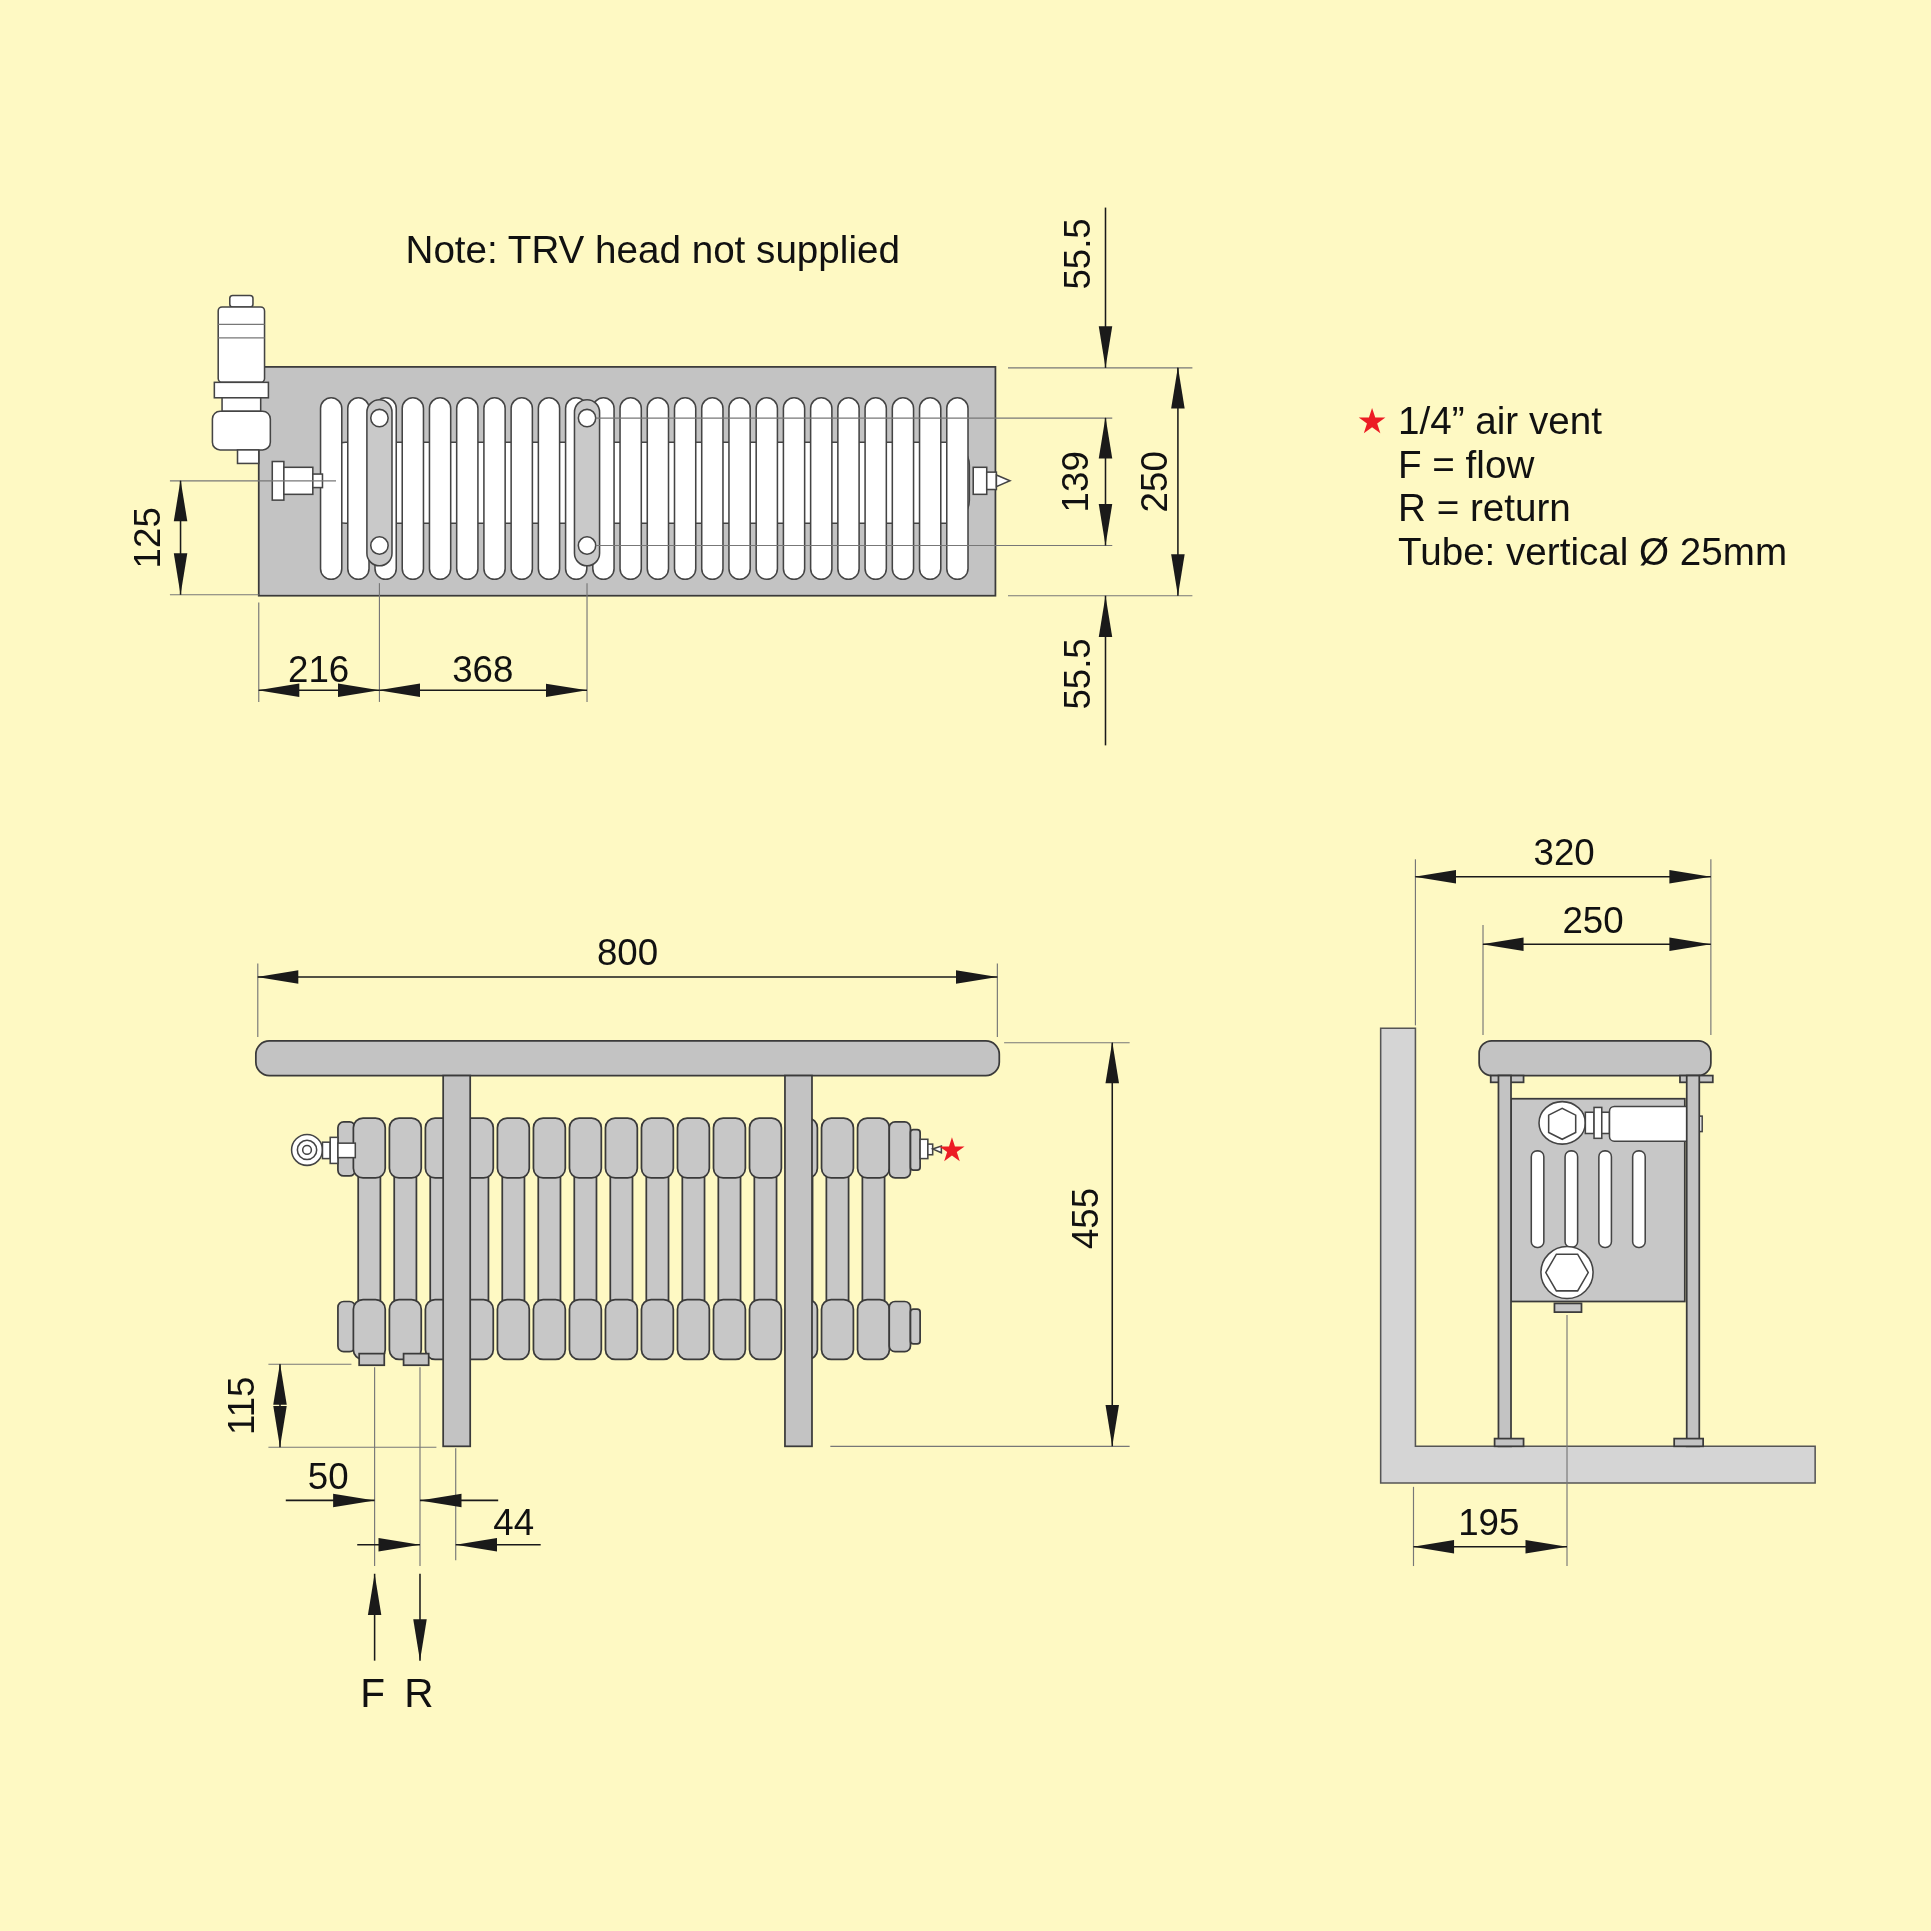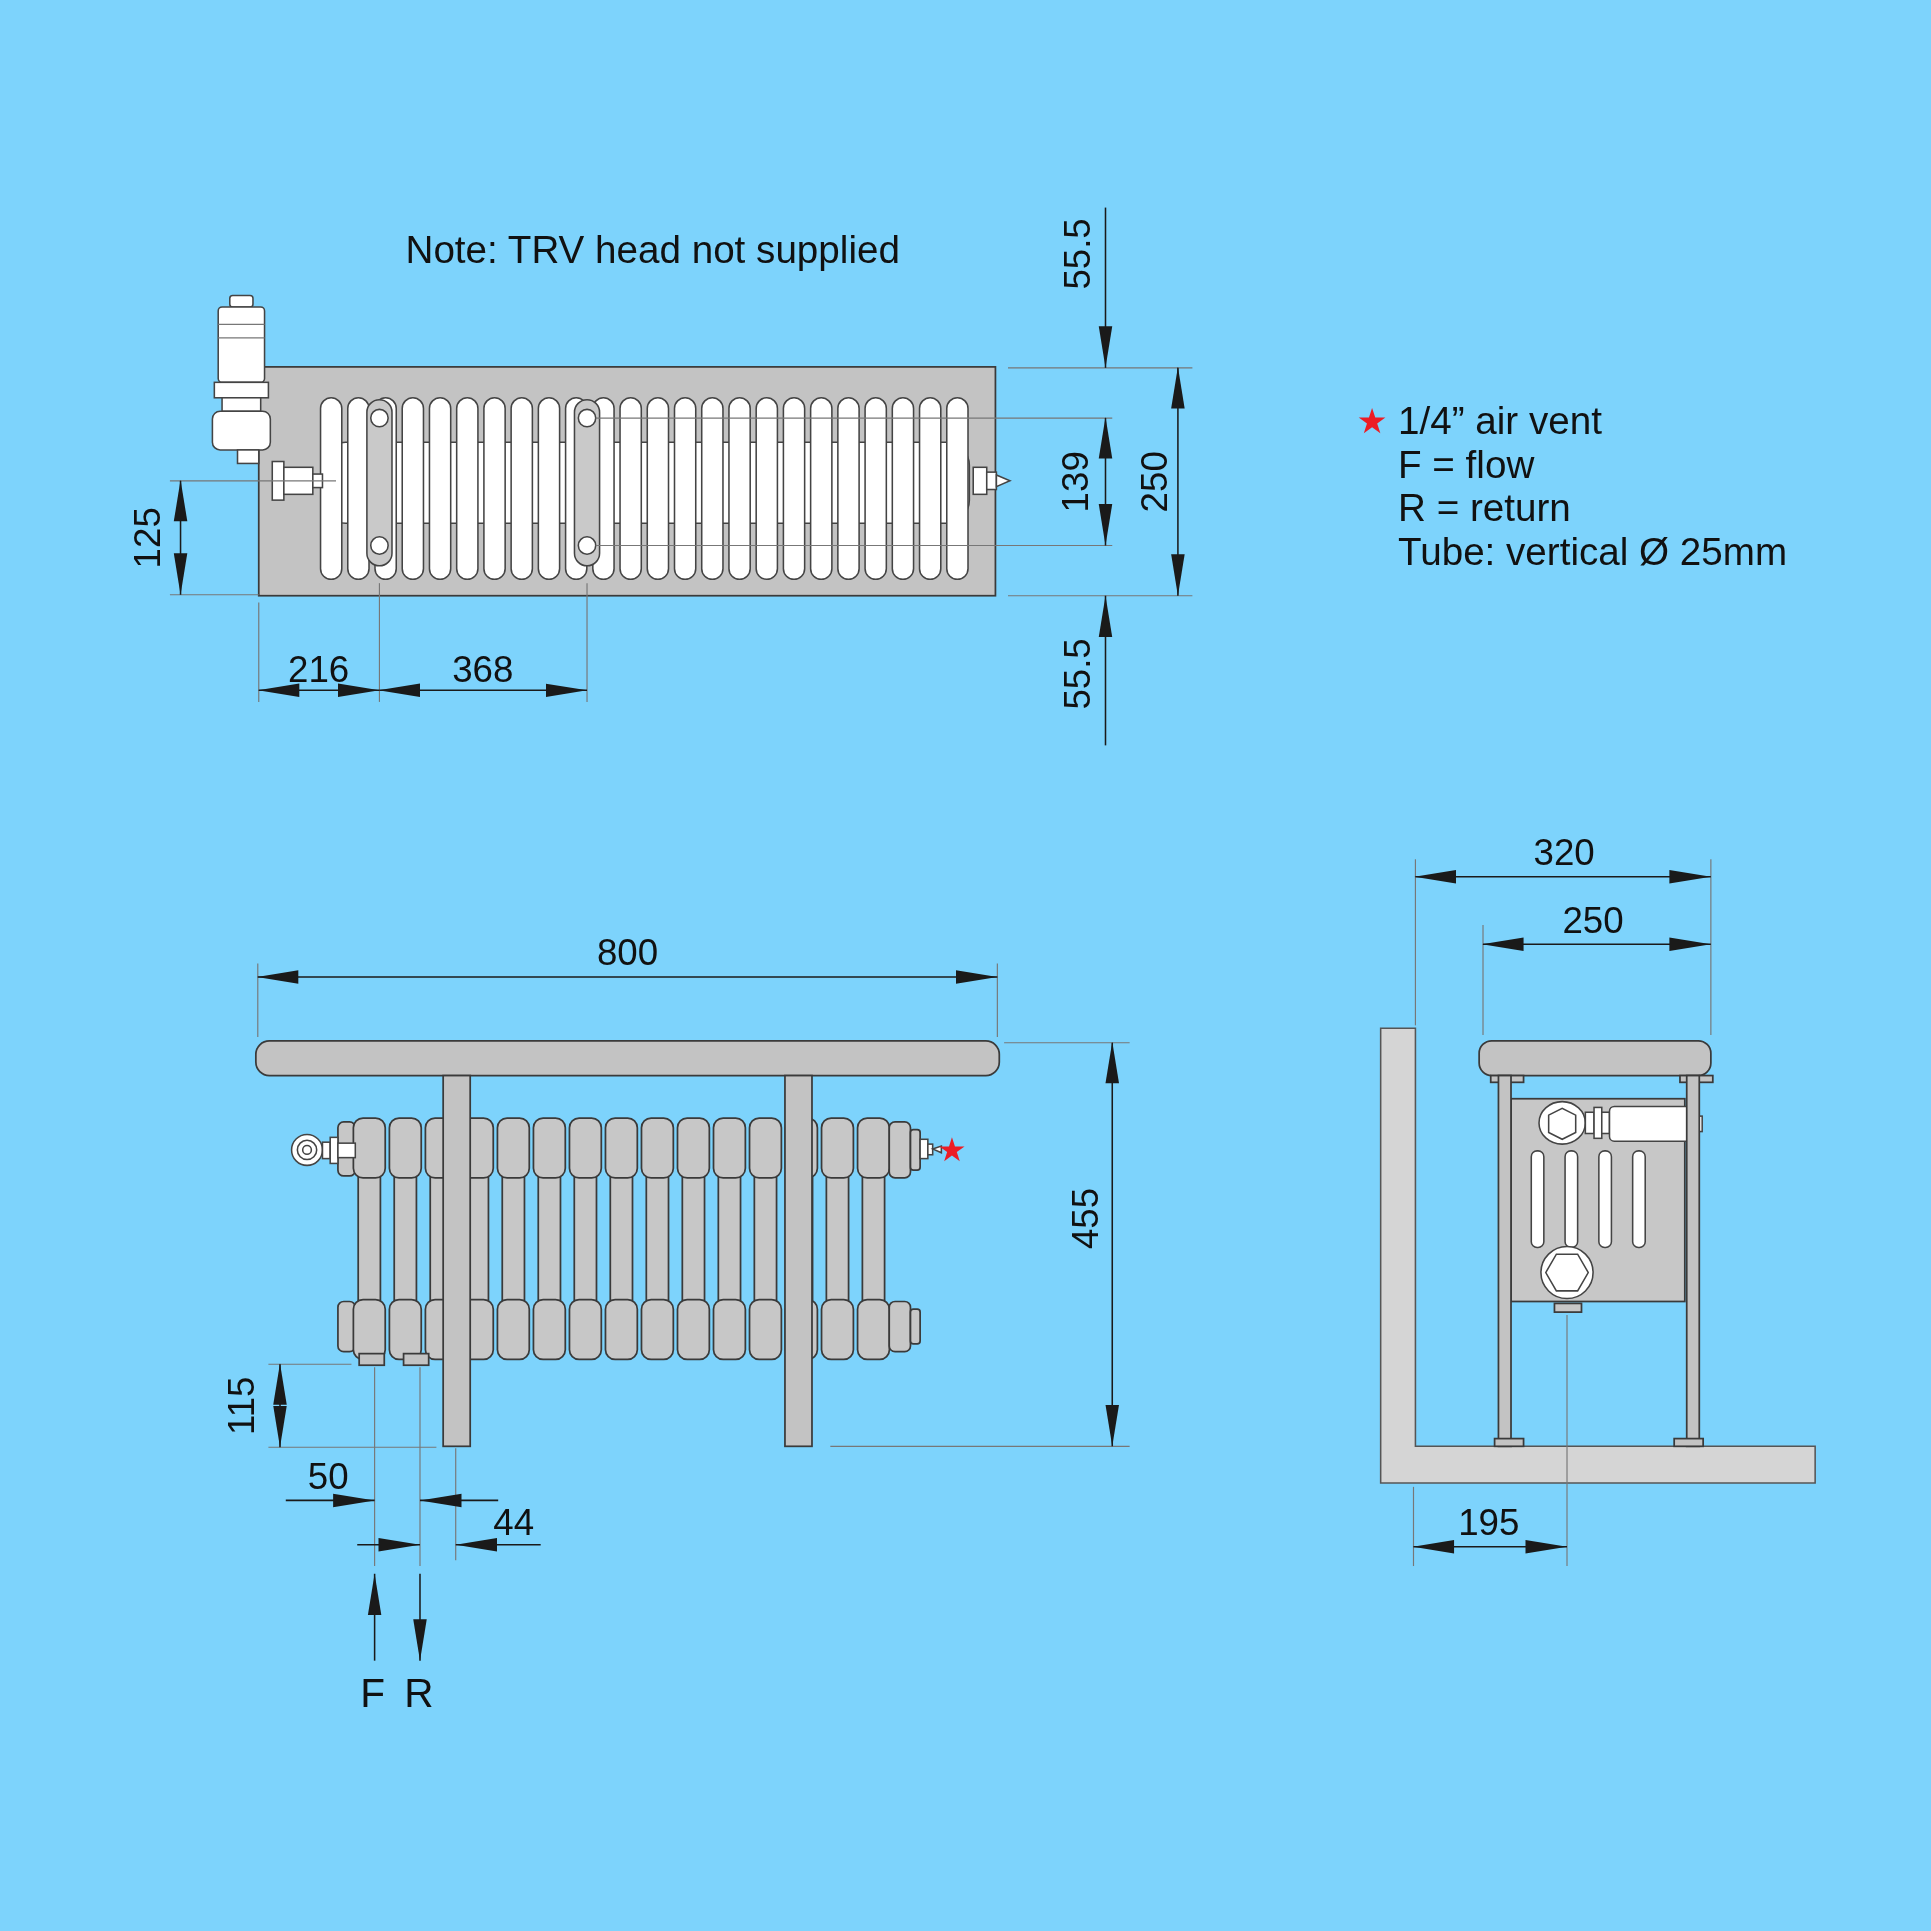--- a/index.html
+++ b/index.html
@@ -1,17 +1,17 @@
 <!DOCTYPE html>
 <html><head>
 <meta charset="utf-8">
 <style>
   :root{ --red:#ec1c24; --ink:#1a1a1a; --shape:#3a3a3a; --thin:#777; --gray:#c3c3c3; --gray2:#c9c9c9; --wall:#d5d5d5; }
   html,body{margin:0;padding:0;background:#fff;}
-  .canvas{position:relative;width:1931px;height:1931px;background:#7dd3fc;overflow:hidden;}
+  .canvas{position:relative;width:1931px;height:1931px;background:#fef9c3;overflow:hidden;}
   svg{position:absolute;left:0;top:0;}
   text{font-family:"Liberation Sans", sans-serif; fill:#111;}
   .dim{font-size:38px;}
   .big{font-size:40px;}
   .fr{font-size:42px;}
   .red-star{fill:var(--red);font-size:36px;}
   .red-star-sm{fill:var(--red);font-size:34px;}
   .shape{fill:var(--gray);stroke:var(--shape);stroke-width:1.8;}
   .shape2{fill:#c7c7c7;stroke:var(--shape);stroke-width:1.8;}
   .white{fill:#fff;stroke:#444;stroke-width:1.6;}

